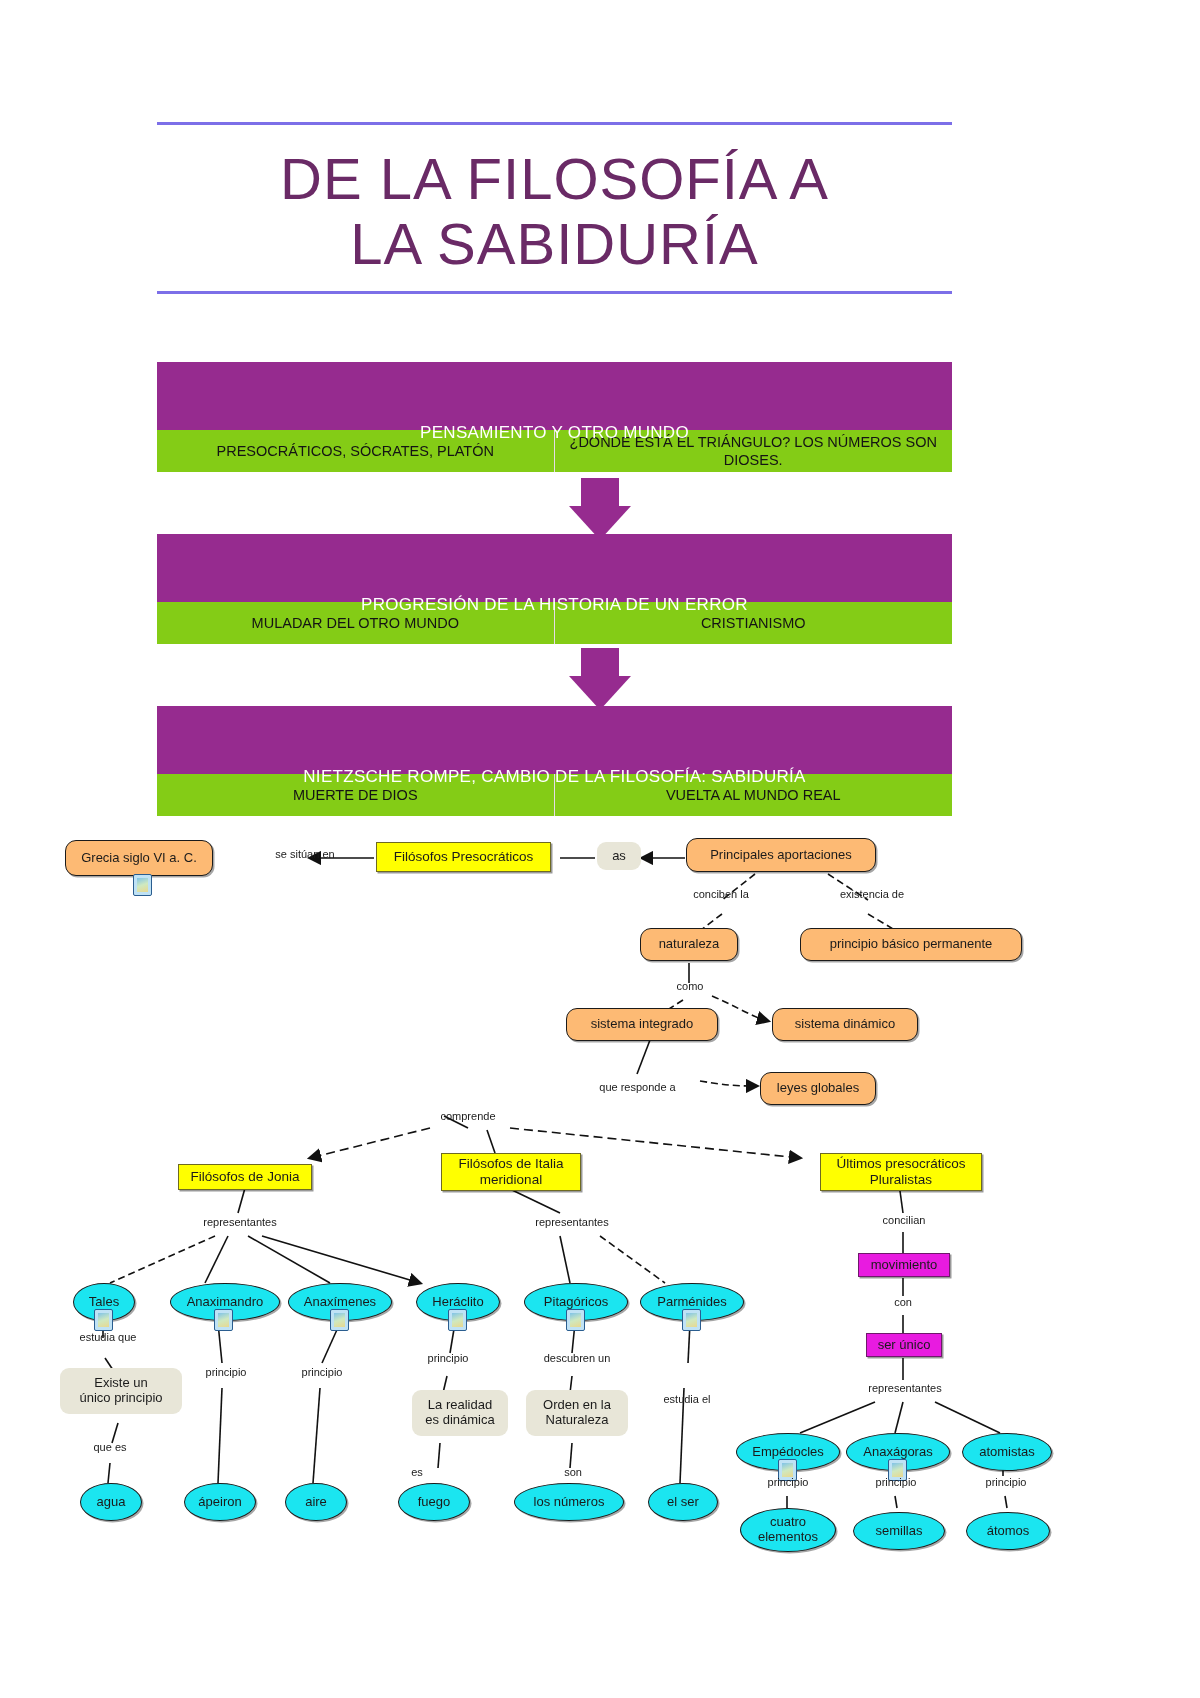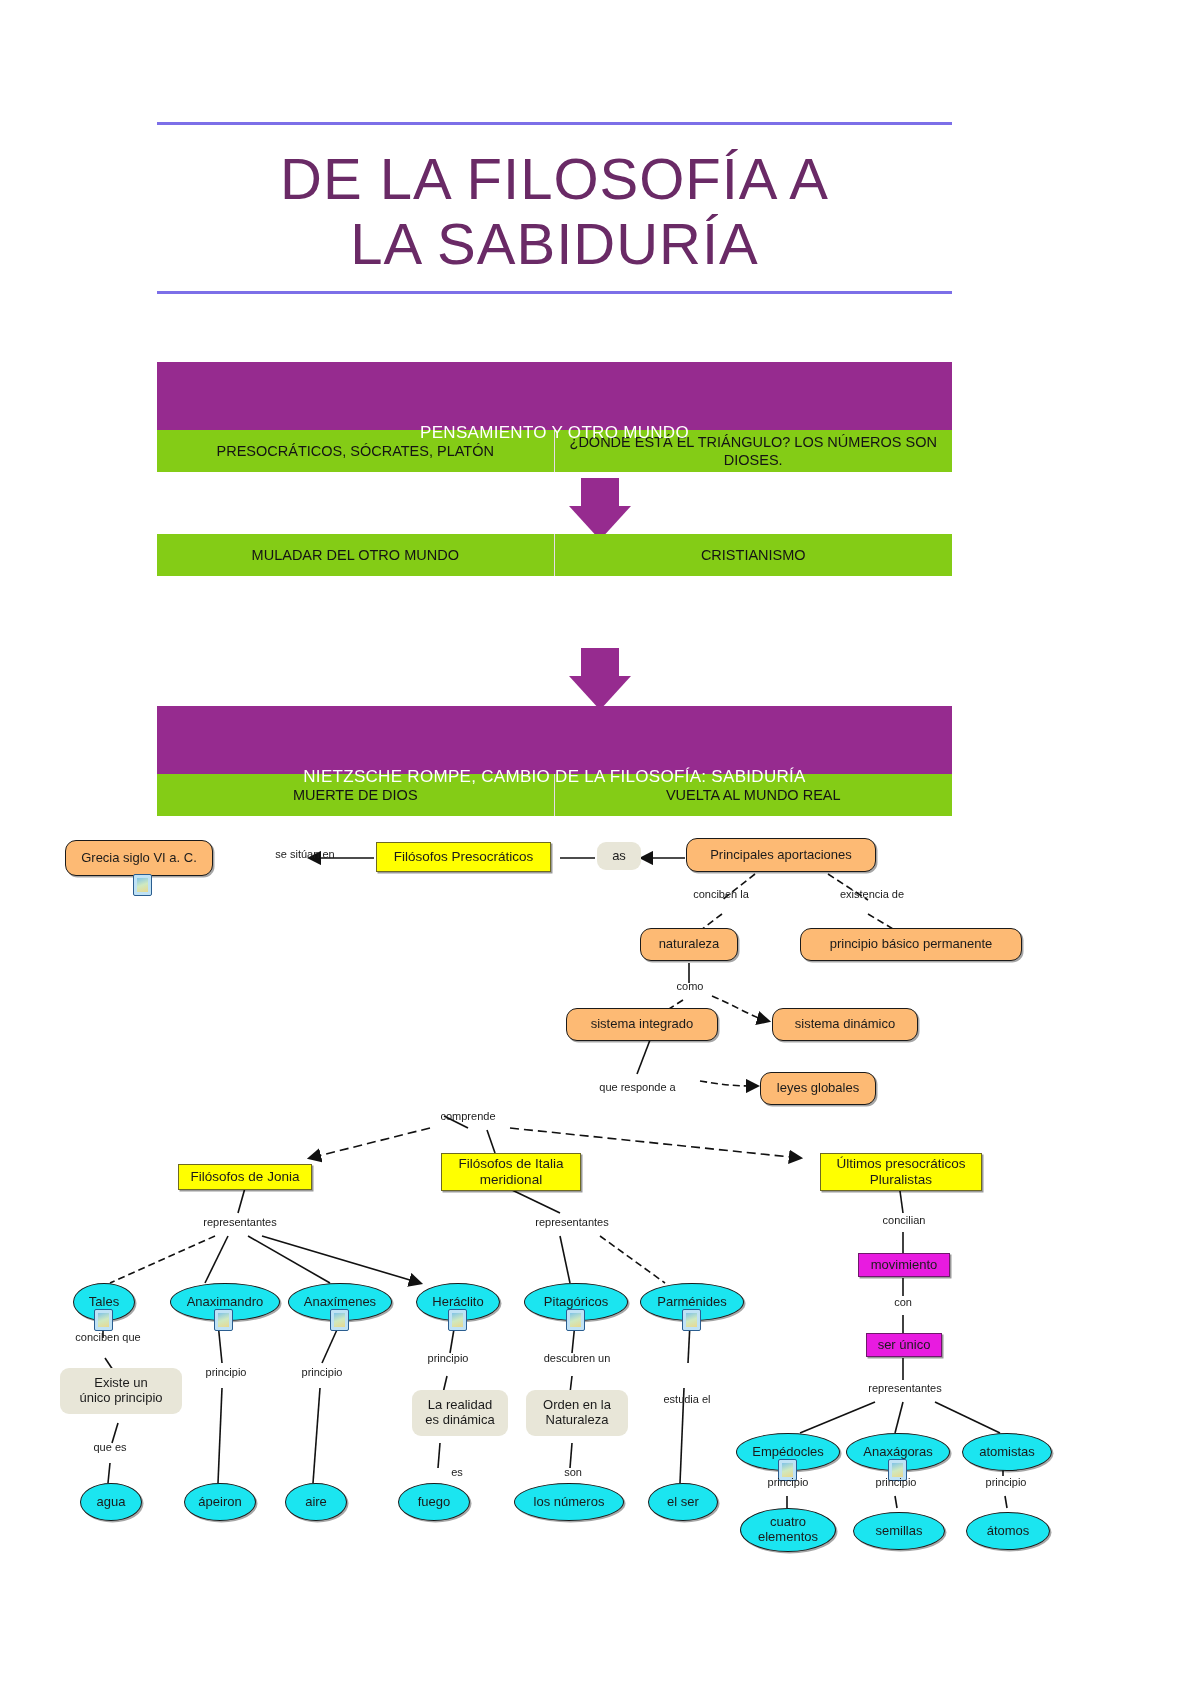--- a/index.html
+++ b/index.html
@@ -157,20 +157,23 @@
     <div class="cell">PRESOCRÁTICOS, SÓCRATES, PLATÓN</div>
     <div class="cell">¿DÓNDE ESTÁ EL TRIÁNGULO? LOS NÚMEROS SON DIOSES.</div>
   </div>
 </div>
 <div class="arrow-down" style="top:478px;left:600px;">
   <div class="stem"></div>
   <div class="head"></div>
 </div>
 
 <div class="banner" style="top:534px;">
+  <div class="bar">
+    <div class="bar-title">PROGRESIÓN DE LA HISTORIA DE UN ERROR</div>
+  </div>
   <div class="sub">
     <div class="cell">MULADAR DEL OTRO MUNDO</div>
     <div class="cell">CRISTIANISMO</div>
   </div>
 </div>
 <div class="arrow-down" style="top:648px;left:600px;">
   <div class="stem"></div>
   <div class="head"></div>
 </div>
 
@@ -318,32 +321,32 @@
 
 <div class="node n-cyan" style="left:416px;top:455px;width:84px;height:38px;">Heráclito</div>
 <div class="badge" style="left:448px;top:481px;"></div>
 
 <div class="node n-cyan" style="left:524px;top:455px;width:104px;height:38px;">Pitagóricos</div>
 <div class="badge" style="left:566px;top:481px;"></div>
 
 <div class="node n-cyan" style="left:640px;top:455px;width:104px;height:38px;">Parménides</div>
 <div class="badge" style="left:682px;top:481px;"></div>
 
-<div class="lbl" style="left:58px;top:503px;width:100px;">conciben que</div>
+<div class="lbl" style="left:58px;top:503px;width:100px;">estudia que</div>
 <div class="node n-link" style="left:60px;top:540px;width:122px;height:46px;">Existe un
 único principio</div>
 <div class="lbl" style="left:75px;top:613px;width:70px;">que es</div>
 
 <div class="lbl" style="left:186px;top:538px;width:80px;">principio</div>
 <div class="lbl" style="left:282px;top:538px;width:80px;">principio</div>
 
 <div class="lbl" style="left:408px;top:524px;width:80px;">principio</div>
 <div class="node n-link" style="left:412px;top:562px;width:96px;height:46px;">La realidad
 es dinámica</div>
-<div class="lbl" style="left:432px;top:638px;width:50px;">es</div>
+<div class="lbl" style="left:392px;top:638px;width:50px;">es</div>
 
 <div class="lbl" style="left:522px;top:524px;width:110px;">descubren un</div>
 <div class="node n-link" style="left:526px;top:562px;width:102px;height:46px;">Orden en la
 Naturaleza</div>
 <div class="lbl" style="left:548px;top:638px;width:50px;">son</div>
 
 <div class="lbl" style="left:642px;top:565px;width:90px;">estudia el</div>
 
 <div class="node n-cyan" style="left:80px;top:655px;width:62px;height:38px;">agua</div>
 <div class="node n-cyan" style="left:184px;top:655px;width:72px;height:38px;">ápeiron</div>

